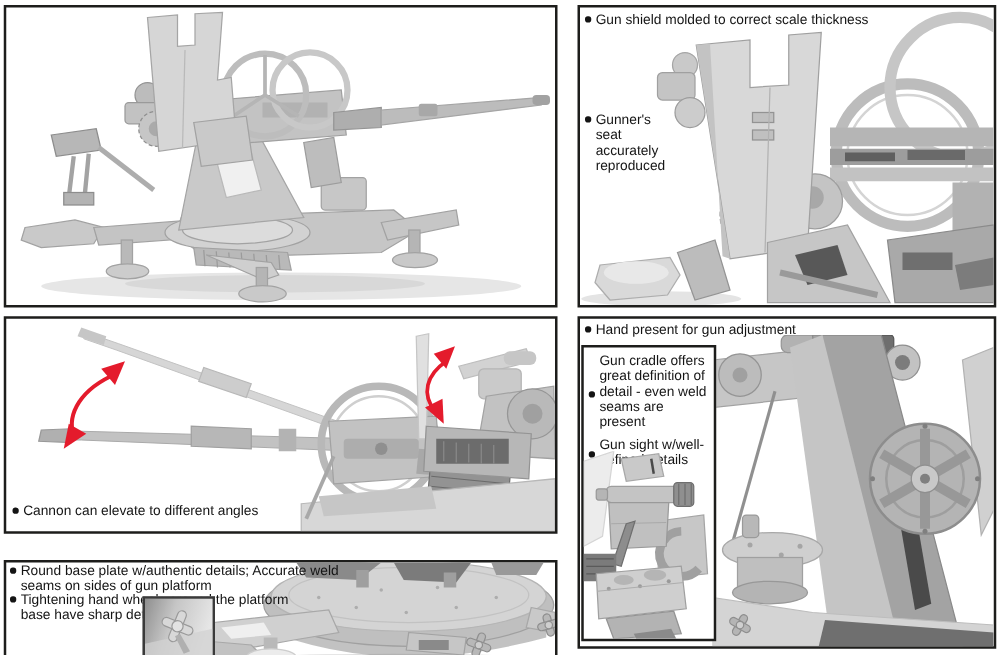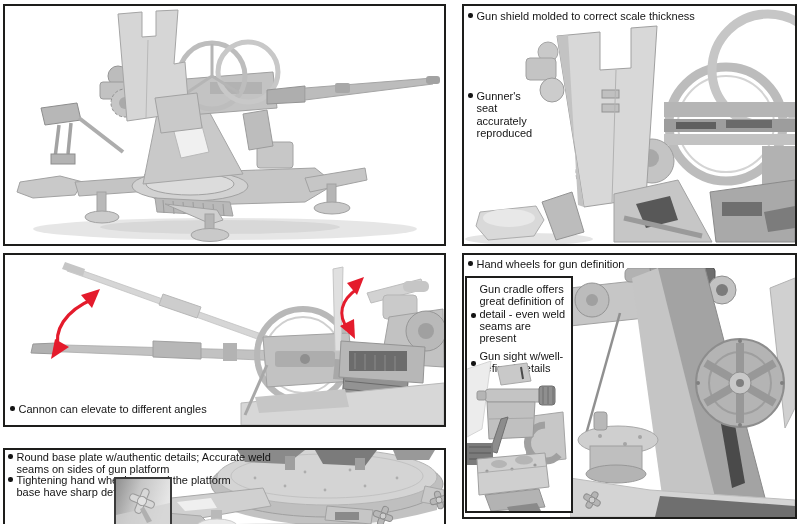--- a/index.html
+++ b/index.html
@@ -310,21 +310,21 @@
       <polygon points="90,228 225,238 225,249 85,249" fill="#6f6f6f"></polygon>
       <g transform="translate(22,232)">
         <rect x="-3" y="-9" width="6" height="18" rx="3" fill="#b5b5b5" stroke="#8f8f8f" transform="rotate(30)"></rect>
         <rect x="-9" y="-3" width="18" height="6" rx="3" fill="#b5b5b5" stroke="#8f8f8f" transform="rotate(30)"></rect>
         <circle r="3" fill="#cfcfcf" stroke="#8f8f8f"></circle>
       </g>
     </svg>
 
     <div class="ann" style="left:4px;top:3px;width:300px;z-index:4">
       <span class="dot"></span>
-      <span>Hand wheels for gun definition</span>
+      <span>Hand present for gun adjustment</span>
     </div>
 
     <div class="inner-box">
       <div class="ann">
         <span class="dot"></span>
         <span>Gun cradle offers great definition of detail - even weld seams are present</span>
       </div>
       <div class="ann">
         <span class="dot"></span>
         <span>Gun sight w/well-defined details</span>

